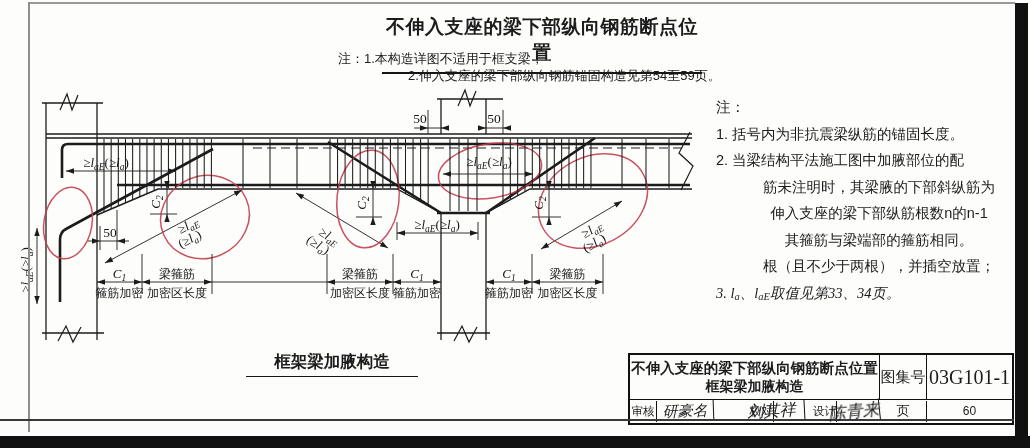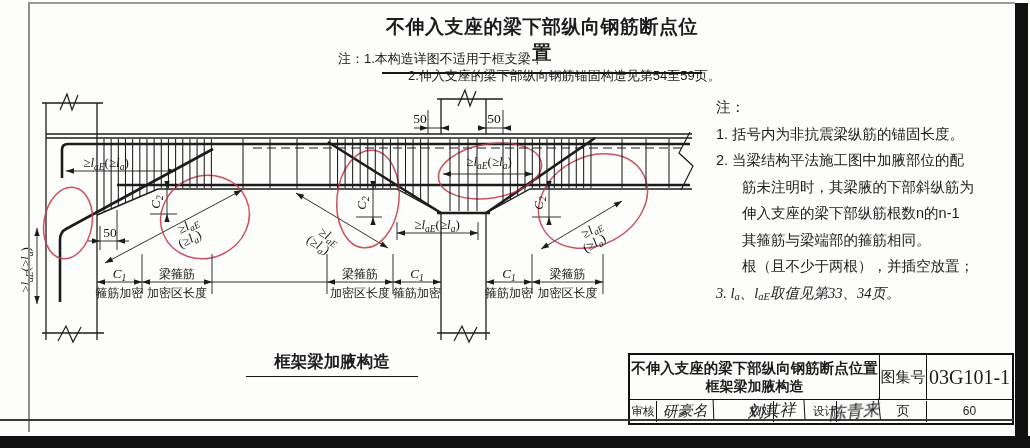--- a/index.html
+++ b/index.html
@@ -12,21 +12,21 @@
   .cn{font-size:12px;font-family:"Liberation Sans",sans-serif;}
   .ti{font-style:italic;}
   .ts{font-style:italic;font-size:9.5px;}
   .ri{font-style:italic;font-family:"Liberation Serif",serif;}
   .rs{font-style:italic;font-family:"Liberation Serif",serif;font-size:0.72em;vertical-align:-0.2em;}
   #hdr-title{left:382px;top:14px;width:320px;text-align:center;font-size:19px;font-weight:bold;
              border-bottom:2px solid #161616;padding-bottom:6px;letter-spacing:0.5px;}
   #hdr-note1{left:338px;top:50px;font-size:13px;}
   #hdr-note2{left:360px;top:67px;font-size:13px;margin-left:48px;}
   #side-notes{left:716px;top:94px;width:300px;font-size:14.5px;line-height:26.5px;}
-  #side-notes .ind{padding-left:26px;}
+  #side-notes .ind{padding-left:26px;text-align:center;}
   #caption{left:246px;top:351px;width:172px;text-align:center;font-size:16.5px;font-weight:bold;
            border-bottom:1.5px solid #161616;padding-bottom:3px;}
   #tblock{left:628px;top:353px;width:386px;height:72px;border:2.5px solid #111;box-sizing:border-box;background:#fdfdfc;}
   .cell{position:absolute;box-sizing:border-box;border-right:1.5px solid #111;display:flex;
         align-items:center;justify-content:center;overflow:visible;}
   .sig{font-family:"DejaVu Serif","Liberation Serif",serif;font-style:italic;white-space:nowrap;}
   
   .frame{background:#111;}
 </style>
 </head>

